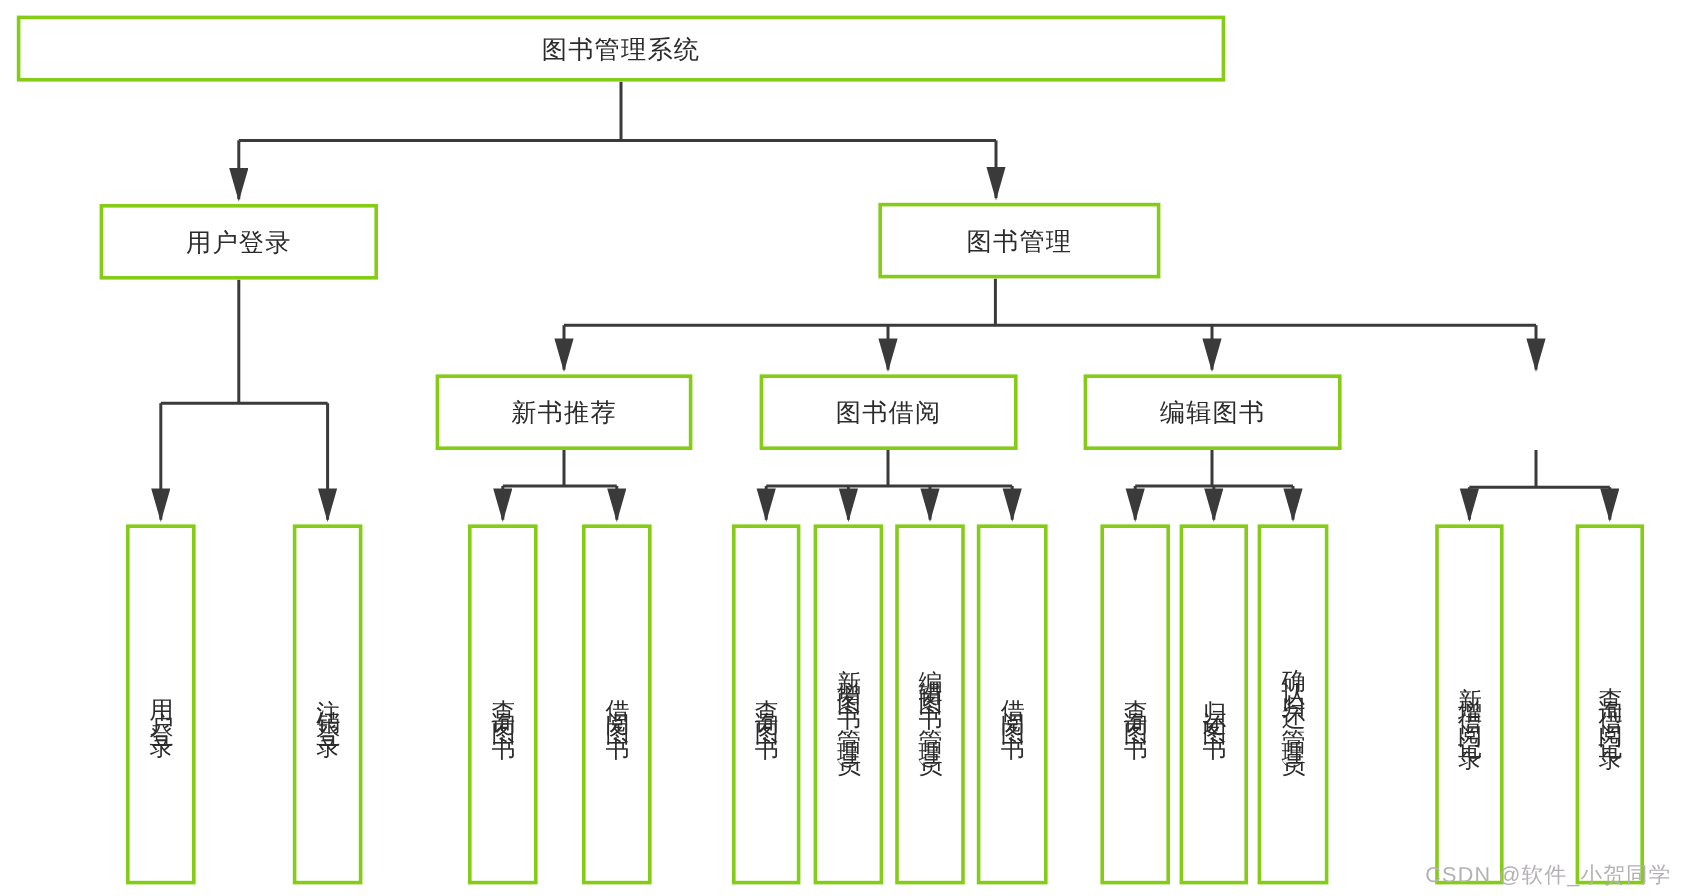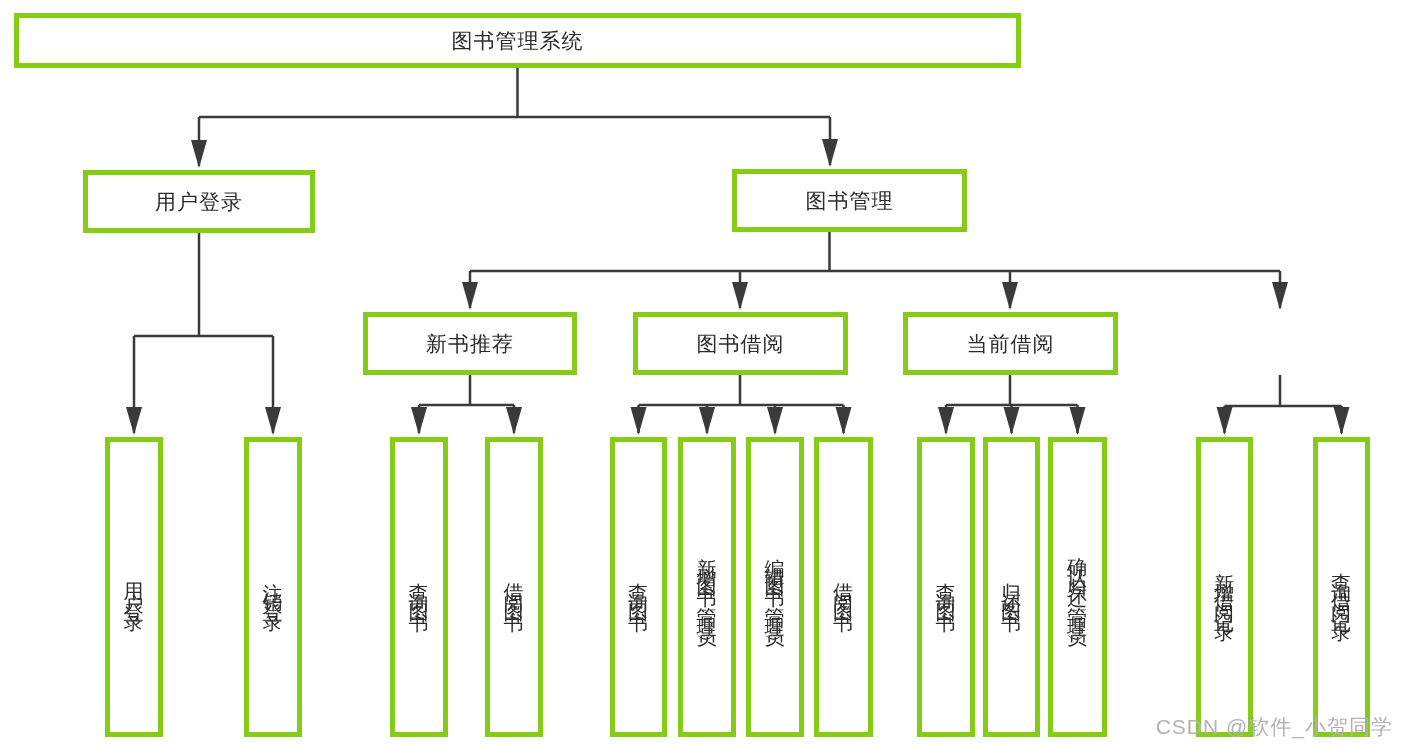--- a/index.html
+++ b/index.html
@@ -13,21 +13,21 @@
   }
   #connectors {
     position: absolute;
     left: 0; top: 0;
     width: 1405px; height: 747px;
   }
   .box {
     position: absolute;
     box-sizing: border-box;
     background: #ffffff;
-    border: 5px solid #84cc16;
+    border: 3px solid #84cc16;
     display: flex;
     align-items: center;
     justify-content: center;
     color: #2b2b2b;
     font-size: 21px;
     letter-spacing: 1px;
     text-align: center;
     z-index: 2;
   }
   .box .vtext {
@@ -36,21 +36,21 @@
     font-size: 20px;
     letter-spacing: 10px;
     line-height: 1;
     white-space: nowrap;
   }
   .watermark {
     position: absolute;
     right: 12px;
     bottom: 6px;
     color: #b4b1b4;
-    font-size: 21px;
+    font-size: 18px;
     letter-spacing: 1px;
     z-index: 3;
     pointer-events: none;
     margin-top: 35px;
   }
 </style>
 </head>
 <body>
 
 <div id="canvas">
@@ -98,21 +98,21 @@
     </g>
   </svg>
 
   <div class="box" style="left:14px; top:13px; width:1007px; height:55px;">图书管理系统</div>
 
   <div class="box" style="left:83px; top:170px; width:232px; height:63px;">用户登录</div>
   <div class="box" style="left:732px; top:169px; width:235px; height:63px;">图书管理</div>
 
   <div class="box" style="left:633px; top:312px; width:215px; height:63px;">图书借阅</div>
   <div class="box" style="left:363px; top:312px; width:214px; height:63px;">新书推荐</div>
-  <div class="box" style="left:903px; top:312px; width:215px; height:63px;">当前借阅</div>
+  <div class="box" style="left:903px; top:312px; width:215px; height:63px;">编辑图书</div>
 
   <div class="box" style="left:105px; top:437px; width:58px; height:300px;">
     <span class="vtext">用户登录</span>
   </div>
   <div class="box" style="left:244px; top:437px; width:58px; height:300px;">
     <span class="vtext">注销登录</span>
   </div>
 
   <div class="box" style="left:390px; top:437px; width:58px; height:300px;">
     <span class="vtext">查询图书</span>

